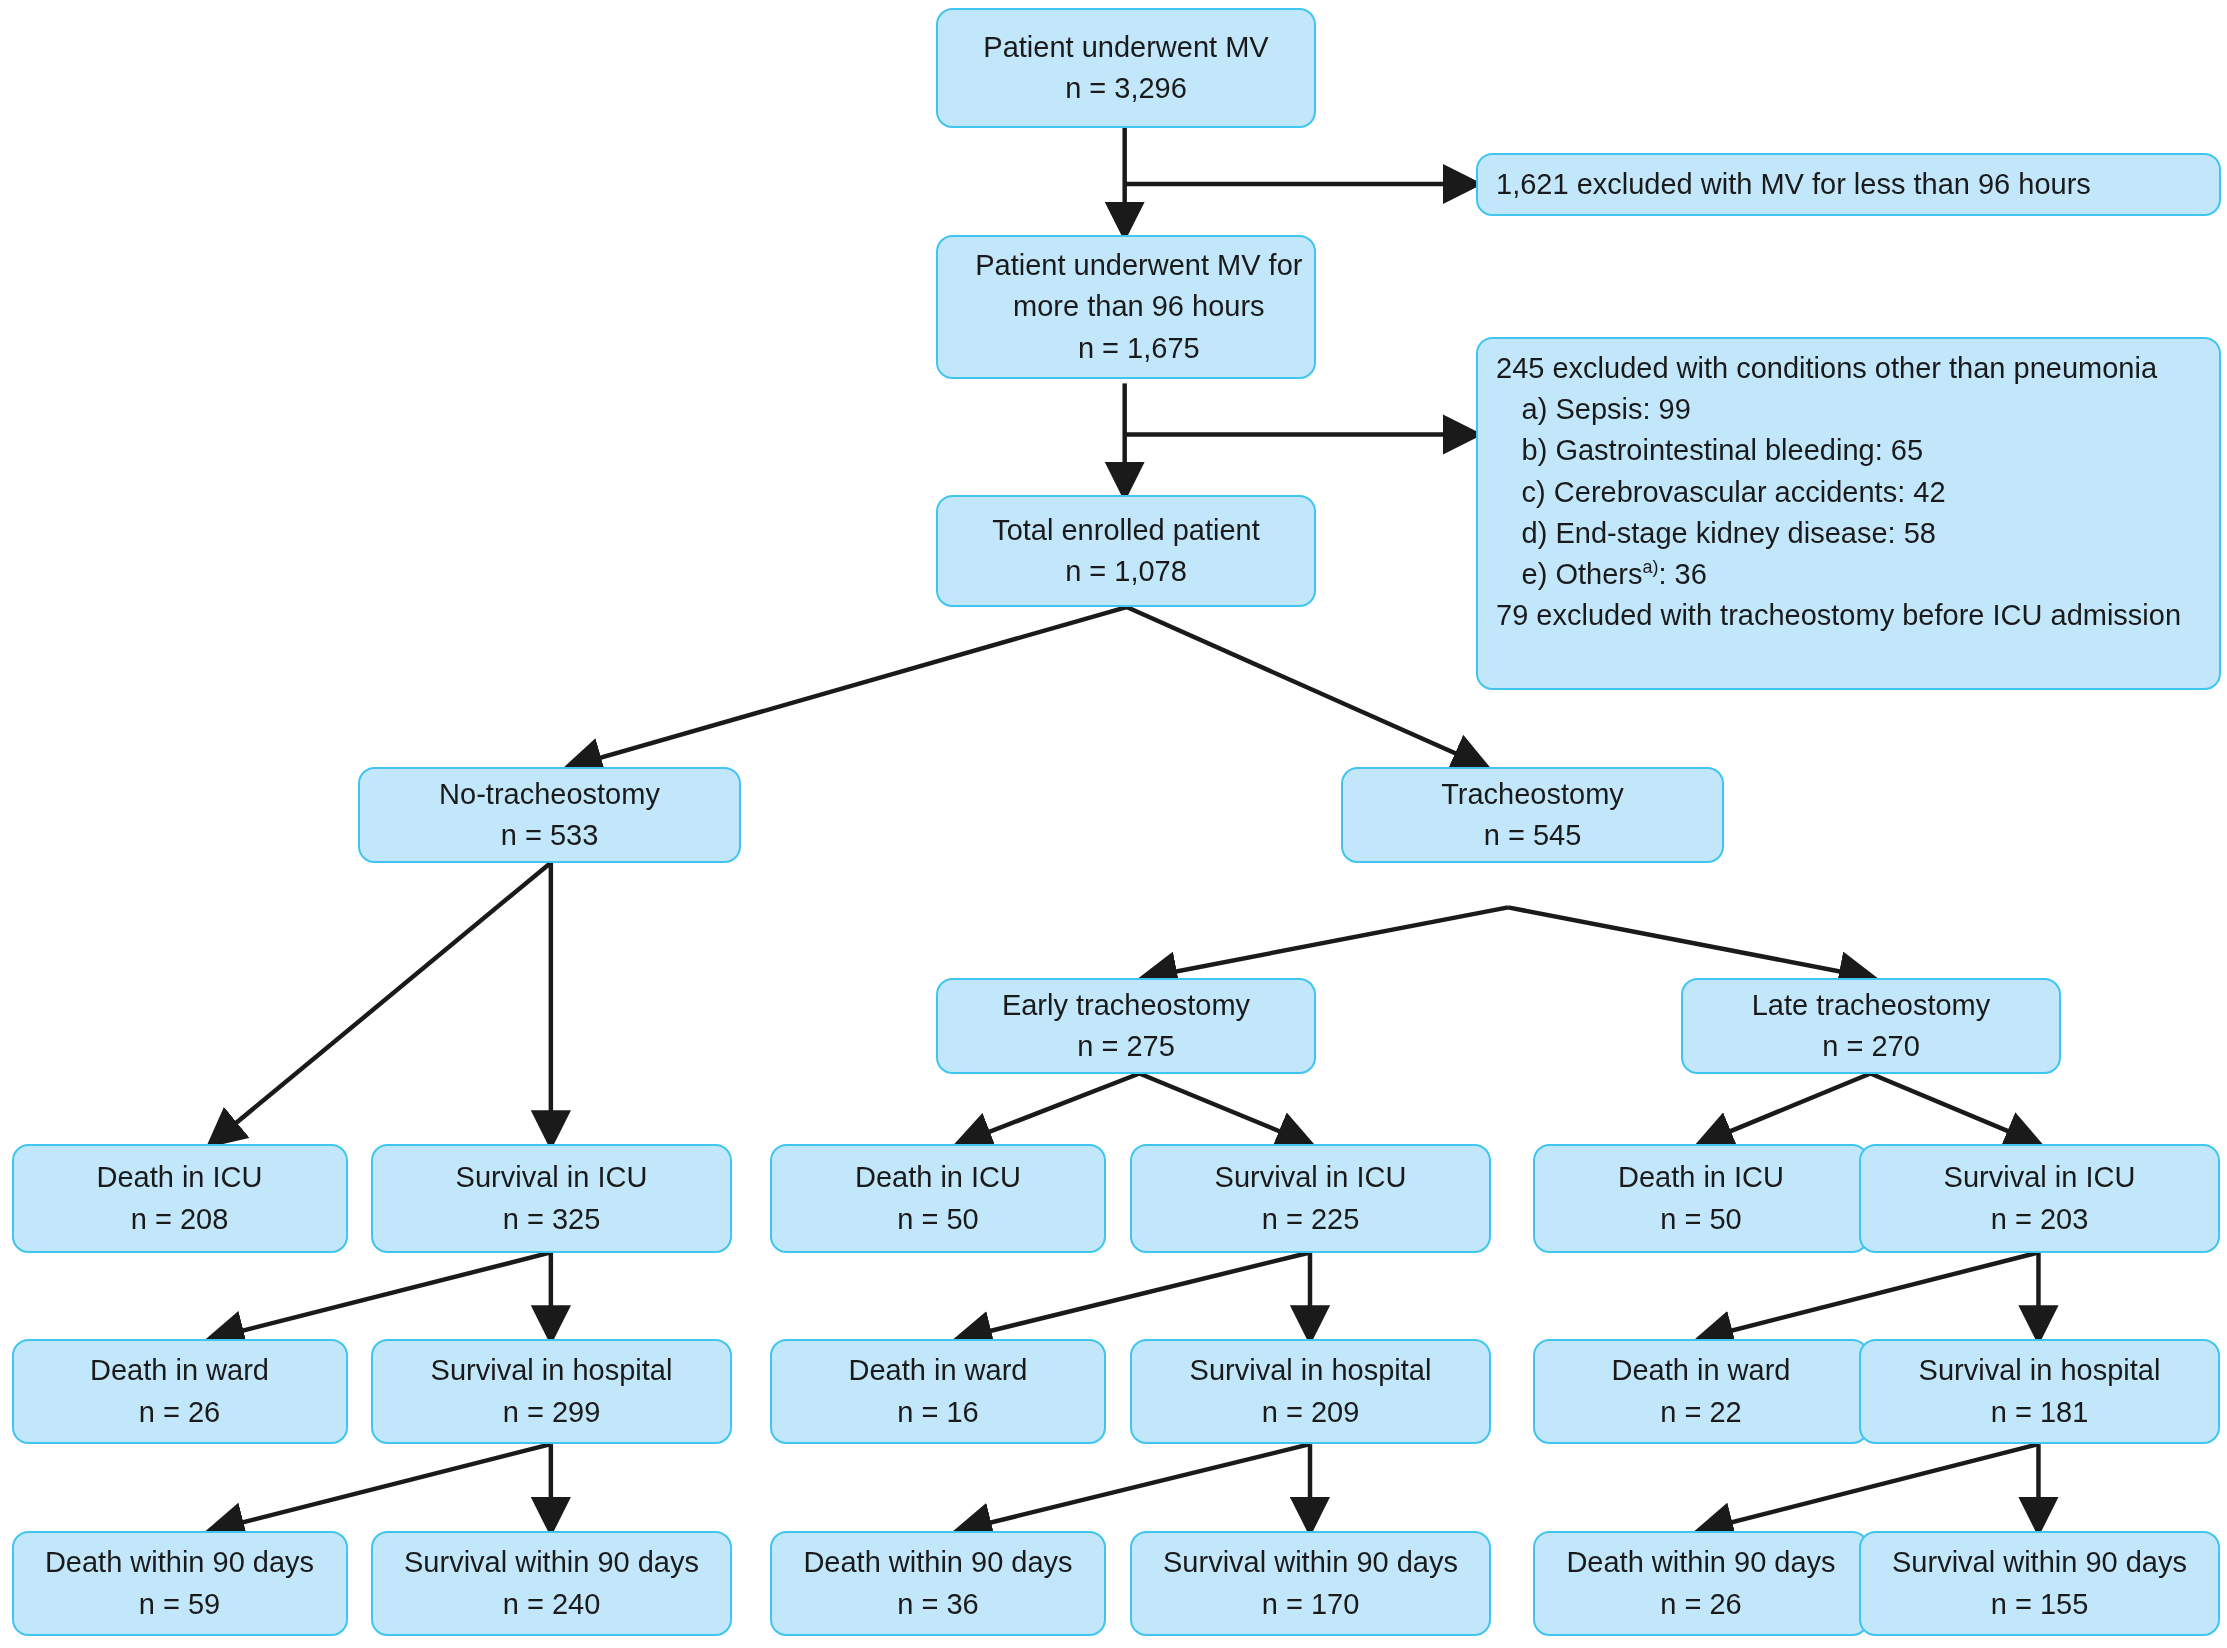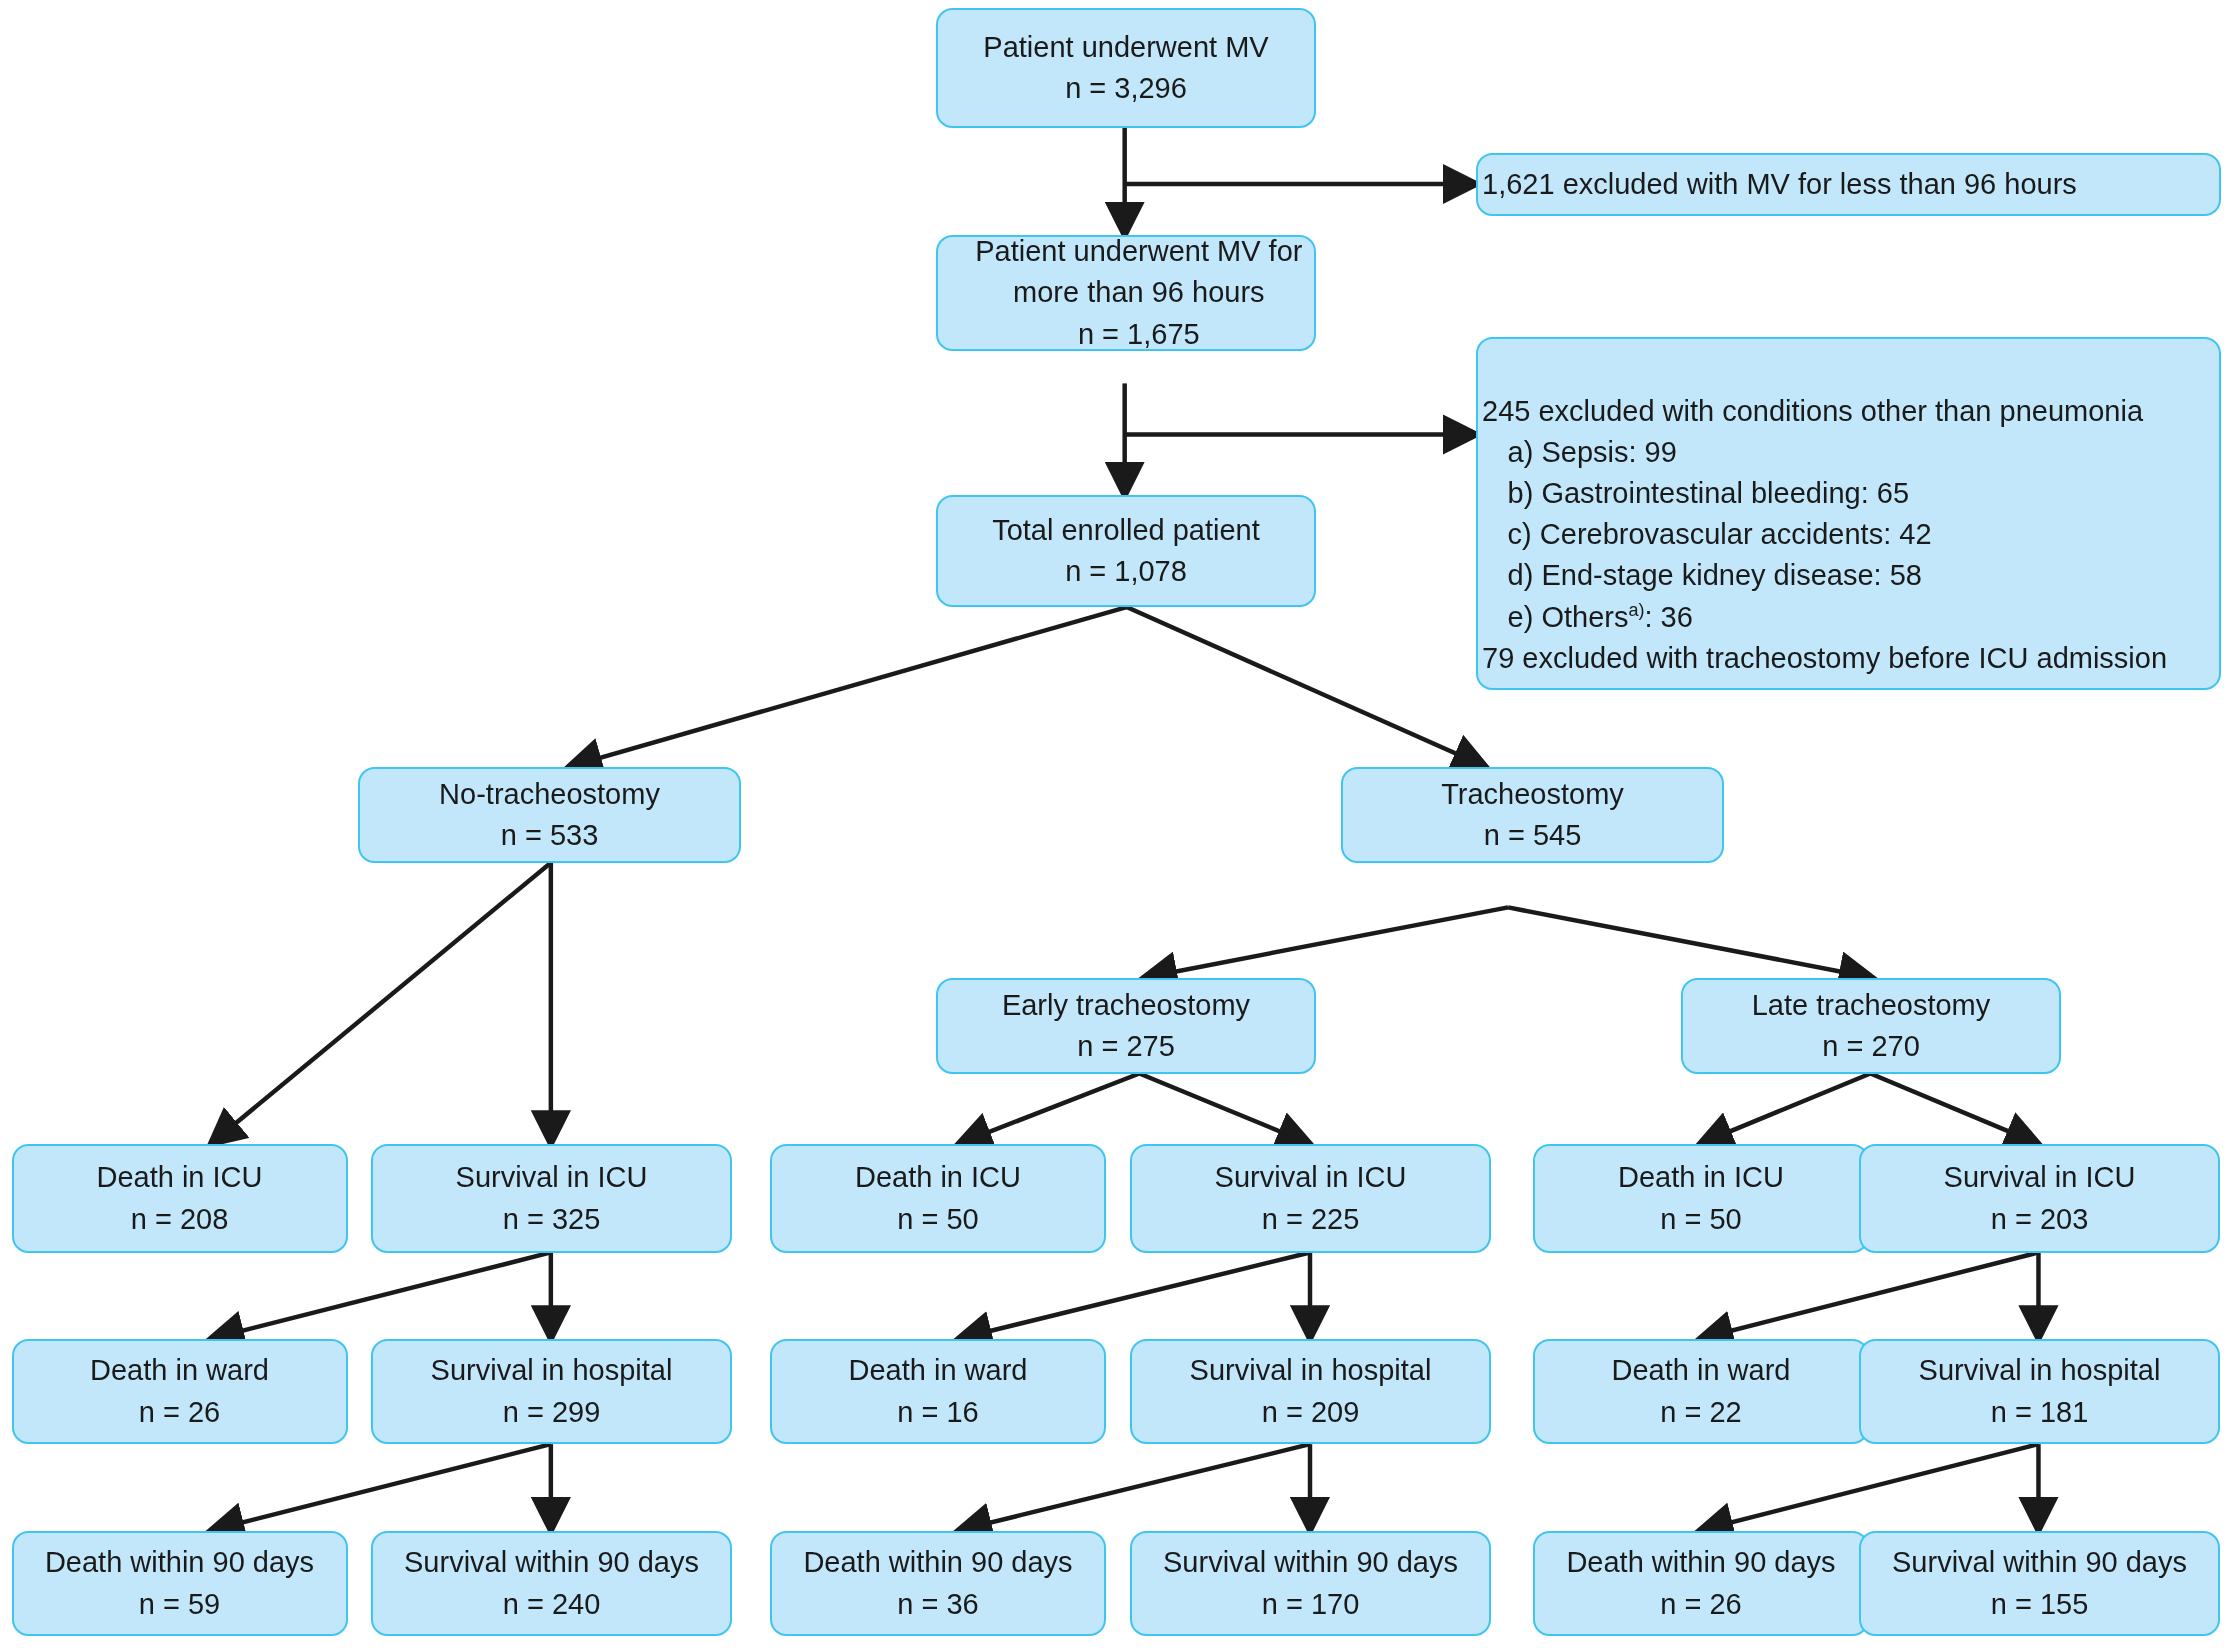--- a/index.html
+++ b/index.html
@@ -35,22 +35,22 @@
     color: #1a1a1a;
     font-size: 29px;
     line-height: 1.42;
     text-align: center;
     padding: 3.8px 6.4px;
   }
   .node .line { display: block; white-space: nowrap; }
   .node.left-align {
     align-items: flex-start;
     text-align: left;
-    justify-content: flex-end;
-    padding: 9px 4px;
+    justify-content: flex-start;
+    padding: 9px 18px;
   }
   .node.left-align .line { width: 100%; }
   .indent { padding-left: 25.6px; }
   sup { font-size: 0.62em; vertical-align: super; }
 </style>
 </head>
 <body>
 
 <div id="canvas">
 
@@ -107,21 +107,21 @@
 
   <div class="node" style="left:936px; top:7.7px; width:380px; height:120px;">
     <span class="line">Patient underwent MV</span>
     <span class="line">n = 3,296</span>
   </div>
 
   <div class="node left-align" style="left:1476px; top:153px; width:745px; height:63px;">
     <span class="line">1,621 excluded with MV for less than 96 hours</span>
   </div>
 
-  <div class="node" style="left:936px; top:235px; width:380px; height:116px;padding-left:32px;">
+  <div class="node" style="left:936px; top:235px; width:380px; height:144px;padding-left:32px;">
     <span class="line">Patient underwent MV for</span>
     <span class="line">more than 96 hours</span>
     <span class="line">n = 1,675</span>
   </div>
 
   <div class="node left-align" style="left:1476px; top:337px; width:745px; height:353px;">
     <span class="line">245 excluded with conditions other than pneumonia</span>
     <span class="line indent">a) Sepsis: 99</span>
     <span class="line indent">b) Gastrointestinal bleeding: 65</span>
     <span class="line indent">c) Cerebrovascular accidents: 42</span>

